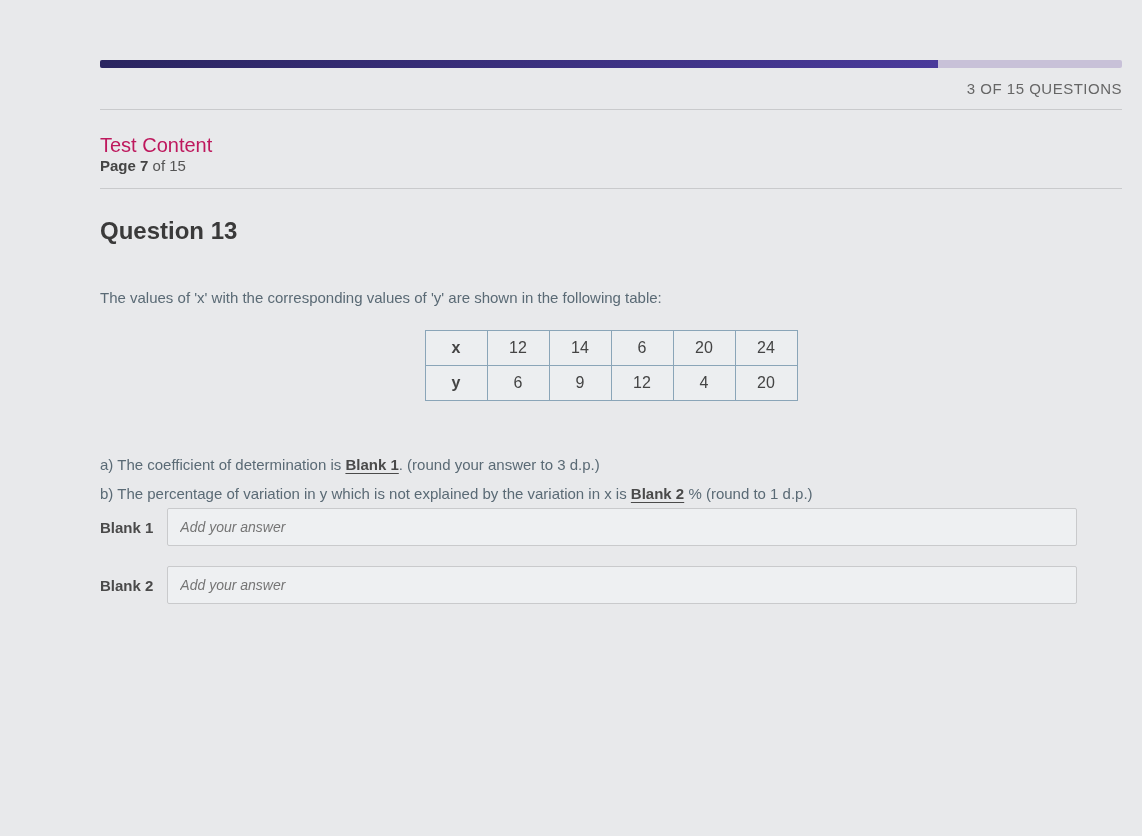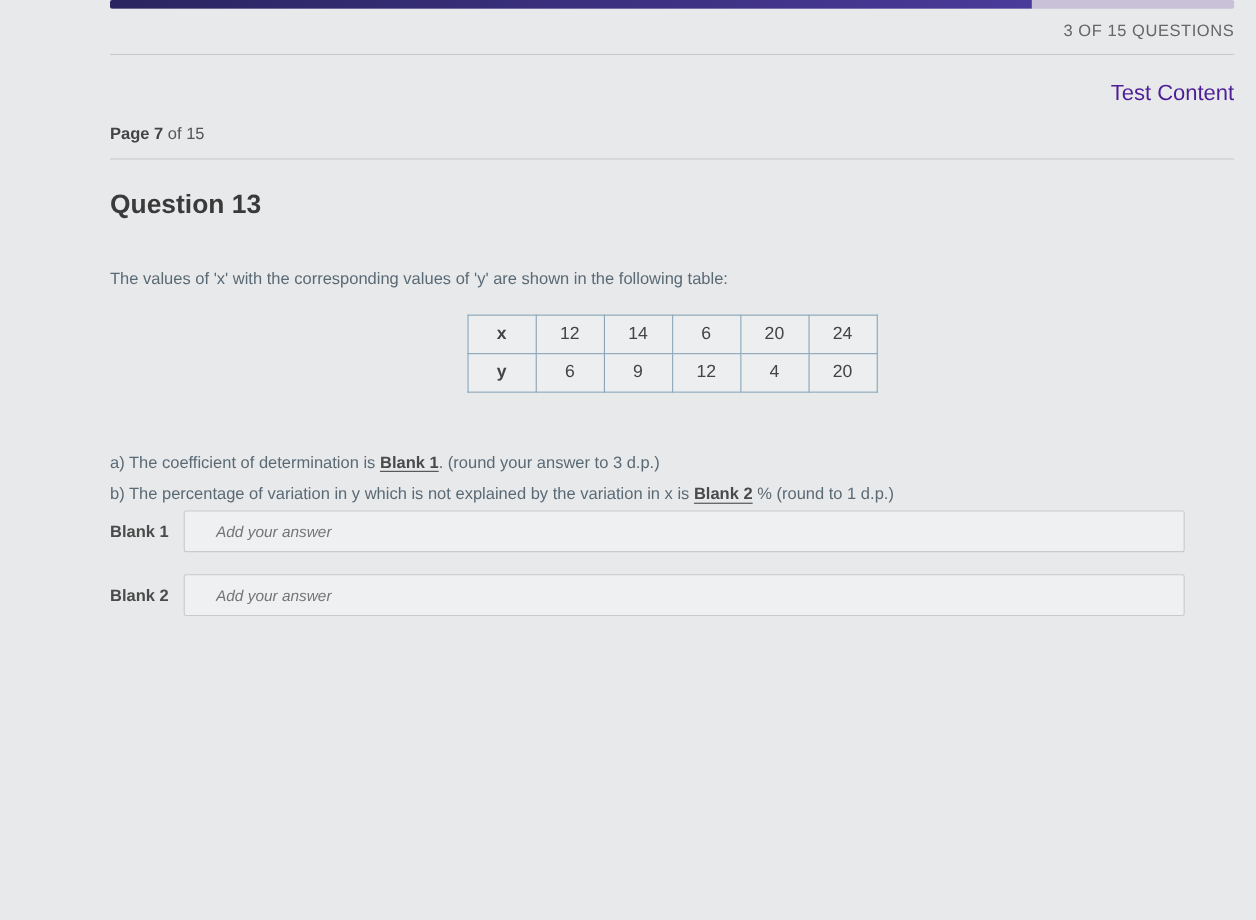--- a/index.html
+++ b/index.html
@@ -12,20 +12,21 @@
       background: #e8e9eb;
       width: 1142px;
       height: 836px;
       overflow: hidden;
       color: #444;
     }
     .container {
       padding: 0 20px 0 100px;
     }
     .progress-wrap {
+      padding-top: 60px;
       margin-bottom: 7px;
     }
     .progress-bar {
       height: 8px;
       background: #c8c1d8;
       border-radius: 2px;
       overflow: hidden;
     }
     .progress-fill {
       height: 100%;
@@ -41,24 +42,22 @@
       margin: 12px 0;
       font-weight: 500;
     }
     .hr {
       border: none;
       border-top: 1px solid #c9cacc;
       margin: 2px 0 24px 0;
     }
     .section-title {
       font-size: 20px;
-      color: #4c1d95;
+      color: #be185d;
       font-weight: 500;
-      margin-bottom: 16px;
-      text-align: right;
     }
     .page-line {
       font-size: 15px;
       color: #555;
       margin-bottom: 14px;
     }
     .page-line .page-bold {
       font-weight: 700;
       color: #444;
     }
@@ -117,21 +116,21 @@
       margin-bottom: 20px;
     }
     .answer-row .blank-label {
       font-weight: 700;
       color: #4a4a4a;
       font-size: 15px;
     }
     .answer-input {
       border: 1px solid #c9cacc;
       background: #eef0f2;
-      padding: 10px 28px;
+      padding: 10px 12px;
       font-size: 14px;
       font-style: italic;
       color: #1d4ed8;
       flex: 1;
       max-width: 910px;
       border-radius: 2px;
     }
   </style>
 </head>
 <body>

